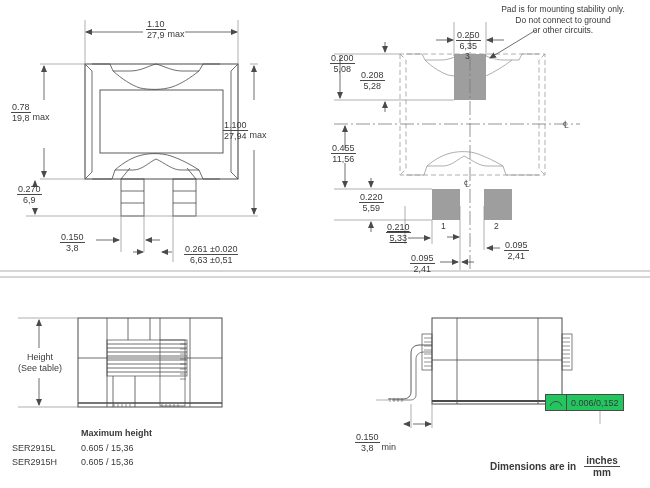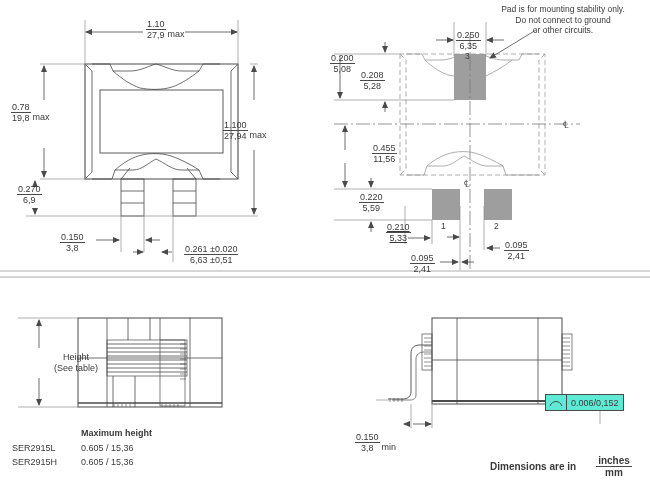--- a/index.html
+++ b/index.html
@@ -62,32 +62,32 @@
   .htable { position: absolute; font-size: 9px; color: #3a3a3a; }
   .htable td { padding: 1px 0; font-size: 9px; white-space: nowrap; }
   .htable .hdr { font-weight: bold; padding-bottom: 2px; }
   .htable .part { padding-right: 22px; }
 
   .flatbox {
     position: absolute;
     display: flex;
     align-items: stretch;
     border: 1px solid #4a4a4a;
-    background: #5eead4;
+    background: #22c55e;
     height: 15px;
     font-size: 9px;
   }
   .flatbox .sym {
     width: 20px; display: flex; align-items: center; justify-content: center;
     border-right: 1px solid #4a4a4a;
   }
   .flatbox .val { padding: 0 4px; display: flex; align-items: center; color: #3a3a3a; }
 
   .unitsnote { position: absolute; font-size: 10px; color: #3a3a3a; display: flex; align-items: center; font-weight: bold; }
-  .unitsnote .frac { display: inline-flex; flex-direction: column; align-items: center; margin-left: 20px; }
+  .unitsnote .frac { display: inline-flex; flex-direction: column; align-items: center; margin-left: 8px; }
   .unitsnote .frac .num { border-bottom: 1px solid #4a4a4a; padding: 0 2px; }
   .unitsnote .frac .den { padding: 0 2px; }
 
   .cl {
     position: absolute;
     font-size: 10px;
     color: #3a3a3a;
     font-family: "Liberation Serif", serif;
   }
 </style>
@@ -416,21 +416,21 @@
     </span>
   </div>
 
   <div class="dim" style="left:360px; top:70px;">
     <span class="frac">
       <span class="num">0.208</span>
       <span class="den">5,28</span>
     </span>
   </div>
 
-  <div class="dim" style="left:331px; top:143px;margin-left:41px;">
+  <div class="dim" style="left:331px; top:143px;">
     <span class="frac">
       <span class="num">0.455</span>
       <span class="den">11,56</span>
     </span>
   </div>
 
   <div class="dim" style="left:359px; top:192px;">
     <span class="frac">
       <span class="num">0.220</span>
       <span class="den">5,59</span>
@@ -457,21 +457,21 @@
       <span class="den">2,41</span>
     </span>
   </div>
 
   <div class="padnum" style="left:441px; top:221px;">1</div>
   <div class="padnum" style="left:494px; top:221px;">2</div>
 
   <div class="cl" style="left:563px; top:117px;">℄</div>
   <div class="cl" style="left:464px; top:176px;">℄</div>
 
-  <div class="plain-label" style="left:10px; top:352px; width:60px;margin-left:36px;">
+  <div class="plain-label" style="left:10px; top:352px; width:60px;">
     <div>Height</div>
     <div>(See table)</div>
   </div>
 
   <table class="htable" style="left:10px; top:425px;">
     <tbody>
         <tr>
       <td class="part"></td>
       <td class="hdr">Maximum height</td>
     </tr>

